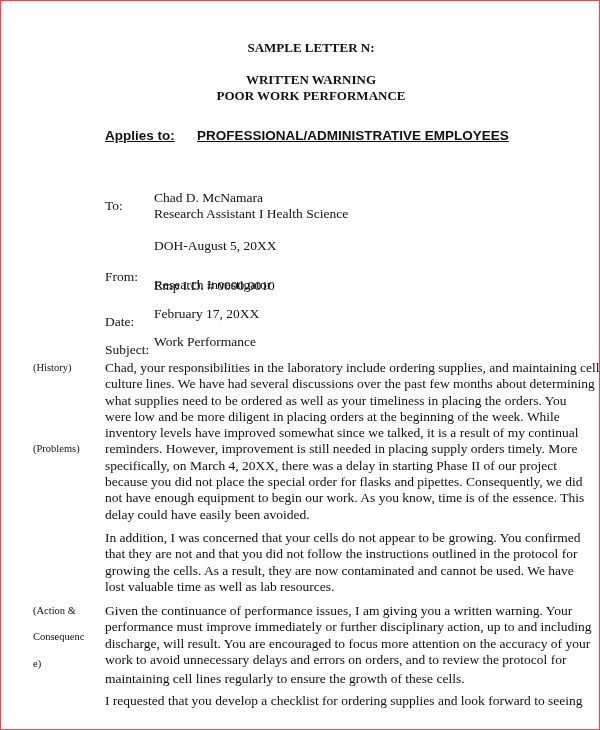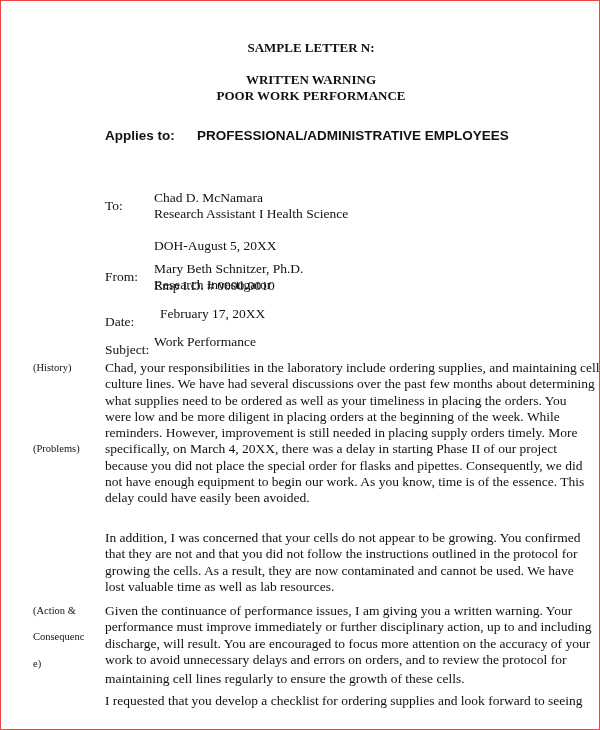--- a/index.html
+++ b/index.html
@@ -2,21 +2,21 @@
 <html><head>
 <meta charset="utf-8">
 <style>
   html, body { margin: 0; padding: 0; background: #ffffff; }
   body { width: 600px; height: 730px; overflow: hidden; position: relative; }
   .page {
     position: absolute; left: 0; top: 0; width: 598px; height: 728px;
     border: 1px solid #ef4444; background: #fff; overflow: hidden;
   }
   .serif { font-family: "Liberation Serif", "DejaVu Serif", serif; color: #111; }
-  .sans { font-family: "Liberation Sans", "DejaVu Sans", sans-serif; color: #111; }
+  .sans { font-family: "Liberation Sans", "DejaVu Sans", sans-serif; color: #111; text-decoration: underline; }
   .abs { position: absolute; white-space: nowrap; }
   .title { font-weight: bold; font-size: 13px; left: 0; width: 620px; text-align: center; }
   .applies { font-weight: bold; font-size: 13.5px; }
   .memo { font-size: 13.5px; letter-spacing: 4.1px; }
   .lbl { font-size: 13.5px; margin-top: 8px; }
   .val { font-size: 13.5px; line-height: 16px; }
   .margin-note { font-size: 10.5px; }
   .para { position: absolute; left: 104px; width: 470px; font-size: 13.5px; line-height: 16.3px; }
   .para .ln { display: block; white-space: nowrap; }
 </style>
@@ -33,40 +33,40 @@
   <div class="abs sans applies" style="left:196px; top:127px;">PROFESSIONAL/ADMINISTRATIVE EMPLOYEES</div>
 
 
   <div class="abs serif lbl" style="left:104px; top:189px;">To:</div>
   <div class="abs serif val" style="left:153px; top:189px;">Chad D. McNamara</div>
   <div class="abs serif val" style="left:153px; top:205px;">Research Assistant I Health Science</div>
   <div class="abs serif val" style="left:153px; top:237px;margin-top:40px;">Emp I.D. # 0000.0010</div>
   <div class="abs serif val" style="left:153px; top:237px;">DOH-August 5, 20XX</div>
 
   <div class="abs serif lbl" style="left:104px; top:260px;">From:</div>
-  <div class="abs serif val" style="left:153px; top:260px;">Mary Beth Schnitzer, Ph.D.</div>
   <div class="abs serif val" style="left:153px; top:276px;">Research Investigator</div>
 
   <div class="abs serif lbl" style="left:104px; top:305px;">Date:</div>
-  <div class="abs serif val" style="left:159px; top:305px;">February 17, 20XX</div>
+  <div class="abs serif val" style="left:153px; top:305px;">February 17, 20XX</div>
 
   <div class="abs serif lbl" style="left:104px; top:333px;">Subject:</div>
   <div class="abs serif val" style="left:153px; top:333px;">Work Performance</div>
 
   <div class="abs serif margin-note" style="left:32px; top:361px;">(History)</div>
   <div class="abs serif margin-note" style="left:32px; top:442px;">(Problems)</div>
   <div class="abs serif margin-note" style="left:32px; top:604px;">(Action &amp;</div>
   <div class="abs serif margin-note" style="left:32px; top:630px;">Consequenc</div>
   <div class="abs serif margin-note" style="left:32px; top:657px;">e)</div>
 
   <div class="para serif" style="top:359px;">
     <span class="ln">Chad, your responsibilities in the laboratory include ordering supplies, and maintaining cell</span>
     <span class="ln">culture lines.  We have had several discussions over the past few months about determining</span>
     <span class="ln">what supplies need to be ordered as well as your timeliness in placing the orders.  You</span>
     <span class="ln">were low and be more diligent in placing orders at the beginning of the week.  While</span>
+    <span class="ln">inventory levels have improved somewhat since we talked, it is a result of my continual</span>
     <span class="ln">reminders.  However, improvement is still needed in placing supply orders timely.  More</span>
     <span class="ln">specifically, on March 4, 20XX, there was a delay in starting Phase II of our project</span>
     <span class="ln">because you did not place the special order for flasks and pipettes.  Consequently, we did</span>
     <span class="ln">not have enough equipment to begin our work.  As you know, time is of the essence.  This</span>
     <span class="ln">delay could have easily been avoided.</span>
   </div>
 
   <div class="para serif" style="top:529px;">
     <span class="ln">In addition, I was concerned that your cells do not appear to be growing.  You confirmed</span>
     <span class="ln">that they are not and that you did not follow the instructions outlined in the protocol for</span>

